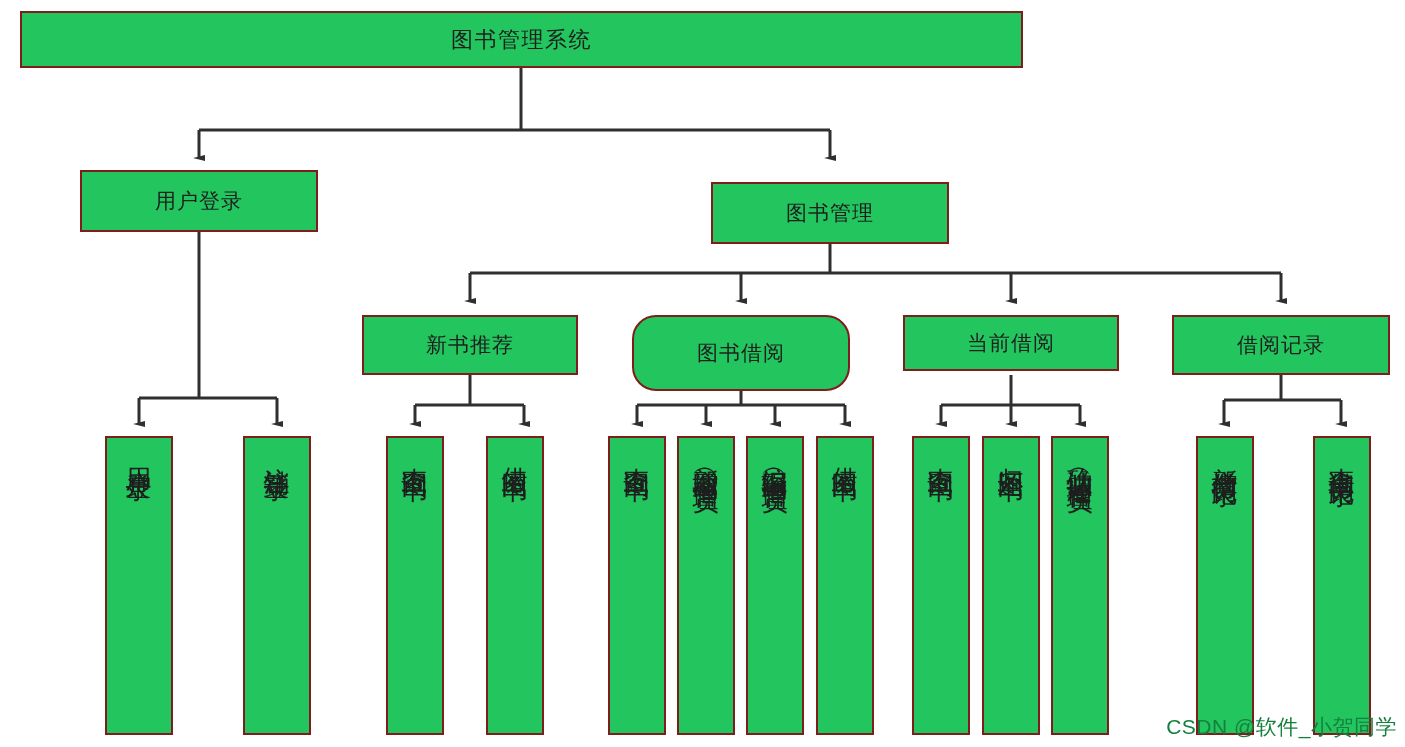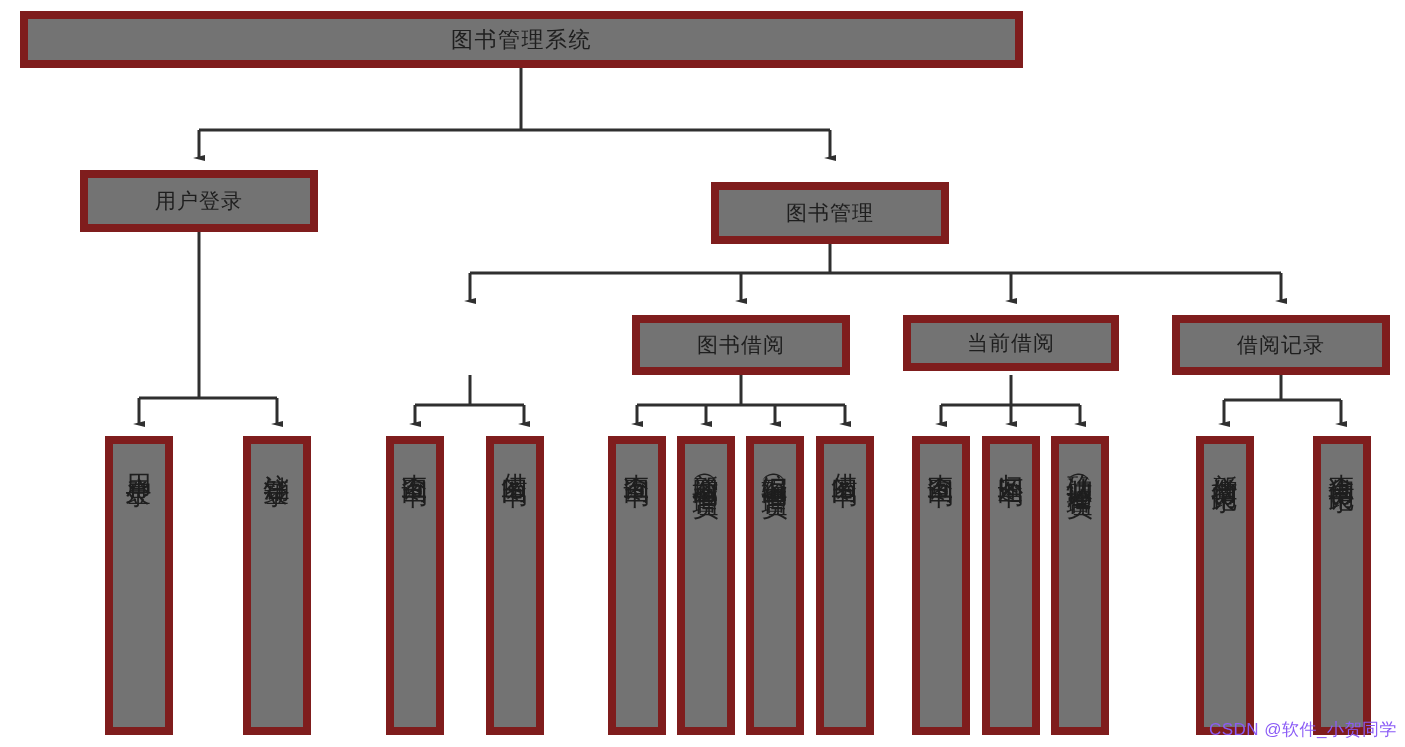--- a/index.html
+++ b/index.html
@@ -18,22 +18,22 @@
   }
   #edge-layer{
     position:absolute;
     left:0;top:0;
     width:1405px;height:747px;
     pointer-events:none;
   }
   .node{
     position:absolute;
     box-sizing:border-box;
-    background:#737373;
-    border:8px solid #7f1d1d;
+    background:#22c55e;
+    border:2px solid #7f1d1d;
     display:flex;
     align-items:center;
     justify-content:center;
     z-index:2;
   }
   .node-label{
     display:block;
     text-align:center;
     line-height:1.18;
     color:#1e1e1e;
@@ -59,22 +59,22 @@
     text-orientation:upright;
     font-size:26px;
     line-height:1;
     letter-spacing:3px;
     white-space:nowrap;
   }
   #watermark{
     position:absolute;
     right:8px;
     bottom:6px;
-    font-size:17px;
-    color:#8b5cf6;
+    font-size:21px;
+    color:#15803d;
     letter-spacing:0.5px;
     z-index:5;
     white-space:nowrap;
     user-select:none;
   }
 </style>
 </head>
 <body>
 
 <div id="diagram-canvas">
@@ -133,21 +133,24 @@
     <span class="node-label">图书管理系统</span>
   </div>
 
   <div class="node horiz" style="left:80px;top:170px;width:238px;height:62px;">
     <span class="node-label">用户登录</span>
   </div>
   <div class="node horiz" style="left:711px;top:170px;width:238px;height:62px;margin-top:12px;">
     <span class="node-label">图书管理</span>
   </div>
 
-  <div class="node horiz" style="left:632px;top:315px;width:218px;height:60px;">
+  <div class="node horiz" style="left:362px;top:315px;width:216px;height:60px;">
+    <span class="node-label">新书推荐</span>
+  </div>
+  <div class="node horiz" style="left:632px;top:315px;width:218px;height:76px;border-radius:24px;">
     <span class="node-label">图书借阅</span>
   </div>
   <div class="node horiz" style="left:903px;top:315px;width:216px;height:56px;">
     <span class="node-label">当前借阅</span>
   </div>
   <div class="node horiz" style="left:1172px;top:315px;width:218px;height:60px;">
     <span class="node-label">借阅记录</span>
   </div>
 
   <div class="node leaf" style="left:105px;top:436px;width:68px;height:299px;">

